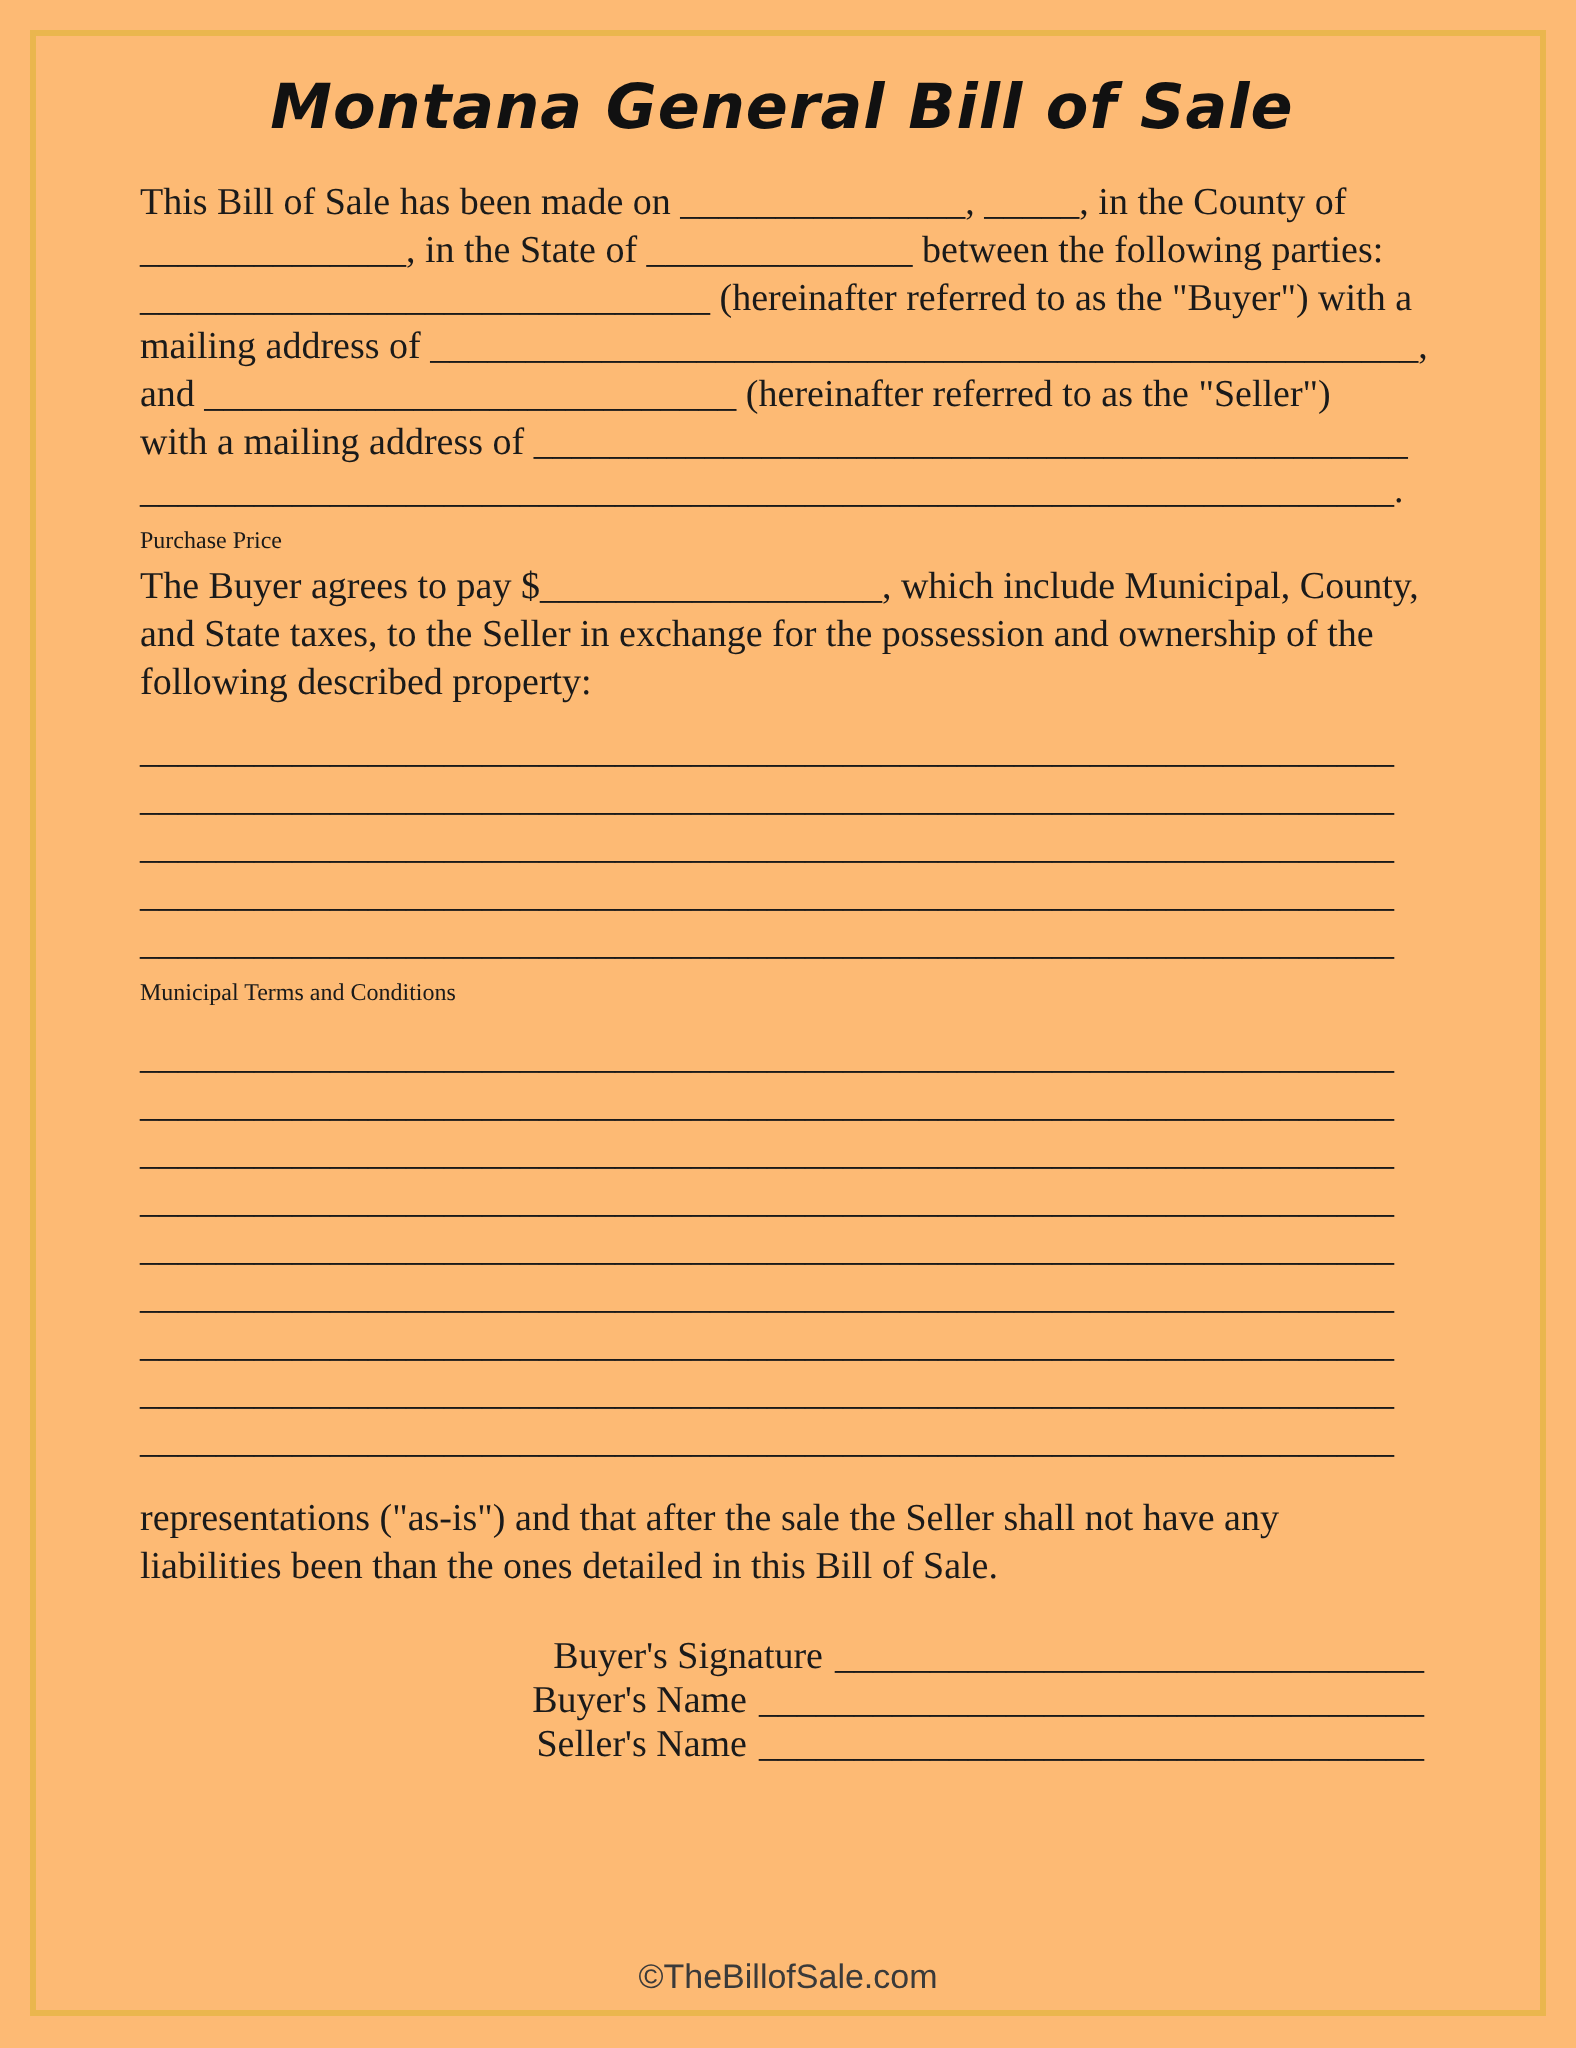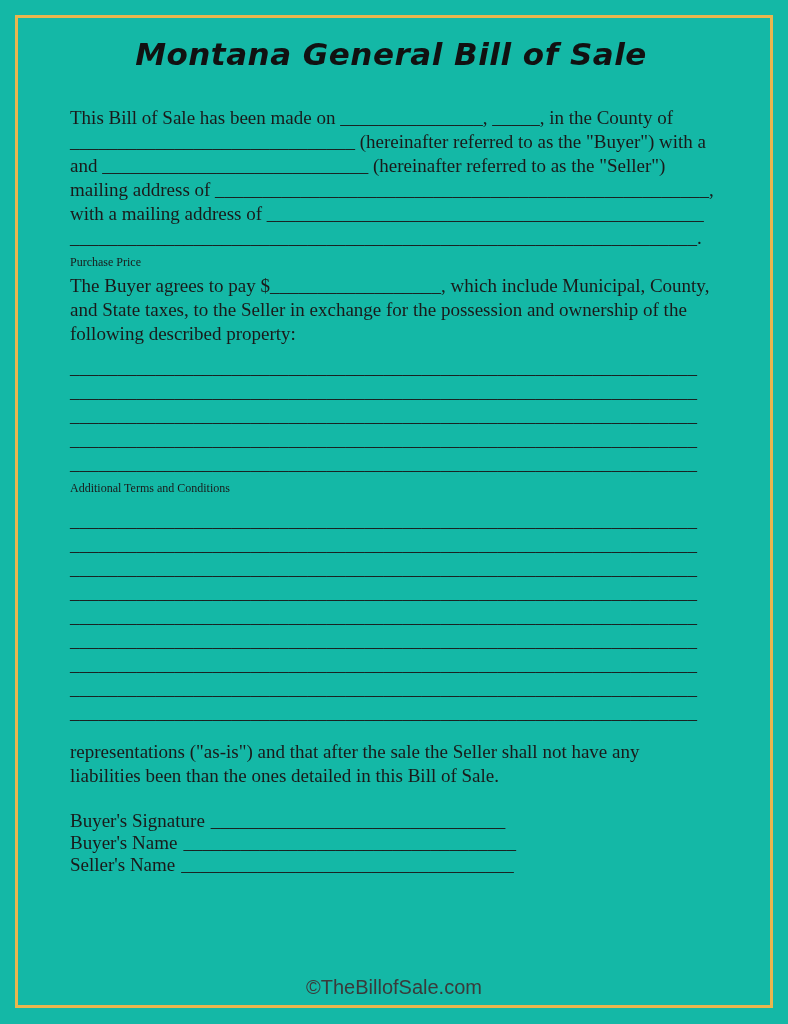--- a/index.html
+++ b/index.html
@@ -4,21 +4,21 @@
 <style>
   html, body {
     margin: 0;
     padding: 0;
     background: #ffffff;
   }
   .page {
     position: relative;
     width: 788px;
     height: 1024px;
-    background: #14b8a6;
+    background: #fdba74;
     overflow: hidden;
     font-family: "Liberation Serif", serif;
     color: #1a1a1a;
   }
   .frame {
     position: absolute;
     left: 15px;
     top: 15px;
     right: 15px;
     bottom: 16px;
@@ -40,79 +40,80 @@
     font-size: 31px;
     letter-spacing: 0.5px;
     color: #111111;
     white-space: nowrap;
   }
   .para div, .blank-line, .sig-row {
     font-size: 19px;
     line-height: 24px;
     white-space: nowrap;
   }
-  .intro { margin-top: 34px; }
+  .intro { margin-top: 18px; }
   .section-heading {
     font-size: 12px;
     line-height: 24px;
     white-space: nowrap;
   }
   .prop-blanks { margin-top: 10px; }
   .terms-blanks { margin-top: 9px; }
   .ack { margin-top: 15px; }
   .sigs { margin-top: 22px; }
-  .sig-row { line-height: 22px; }
+  .sig-row { line-height: 22px; text-align: right; }
   .sig-blank { margin-left: 6px; }
   .footer {
     position: absolute;
     left: 0;
     right: 0;
     bottom: 25px;
     text-align: center;
     font-family: "Liberation Sans", sans-serif;
-    font-size: 20px;
+    font-size: 17px;
     color: #3a3a3a;
   }
 </style>
 </head>
 <body>
 
 <div class="page">
   <div class="frame" style="border-color: rgb(234, 182, 78);"></div>
 
   <div class="content">
 
     <h1 class="doc-title">Montana General Bill of Sale</h1>
 
     <div class="para intro">
       <div>This Bill of Sale has been made on _______________, _____, in the County of</div>
+      <div>______________, in the State of ______________ between the following parties:</div>
       <div>______________________________ (hereinafter referred to as the "Buyer") with a</div>
+      <div>mailing address of ____________________________________________________,</div>
       <div>and ____________________________ (hereinafter referred to as the "Seller")</div>
-      <div>mailing address of ____________________________________________________,</div>
       <div>with a mailing address of ______________________________________________</div>
       <div>__________________________________________________________________.</div>
     </div>
 
     <div class="section-heading">Purchase Price</div>
 
     <div class="para">
       <div>The Buyer agrees to pay $__________________, which include Municipal, County,</div>
       <div>and State taxes, to the Seller in exchange for the possession and ownership of the</div>
       <div>following described property:</div>
     </div>
 
     <div class="prop-blanks">
       <div class="blank-line">__________________________________________________________________</div>
       <div class="blank-line">__________________________________________________________________</div>
       <div class="blank-line">__________________________________________________________________</div>
       <div class="blank-line">__________________________________________________________________</div>
       <div class="blank-line">__________________________________________________________________</div>
     </div>
 
-    <div class="section-heading">Additional Terms and Conditions</div>
+    <div class="section-heading">Municipal Terms and Conditions</div>
 
     <div class="terms-blanks">
       <div class="blank-line">__________________________________________________________________</div>
       <div class="blank-line">__________________________________________________________________</div>
       <div class="blank-line">__________________________________________________________________</div>
       <div class="blank-line">__________________________________________________________________</div>
       <div class="blank-line">__________________________________________________________________</div>
       <div class="blank-line">__________________________________________________________________</div>
       <div class="blank-line">__________________________________________________________________</div>
       <div class="blank-line">__________________________________________________________________</div>

